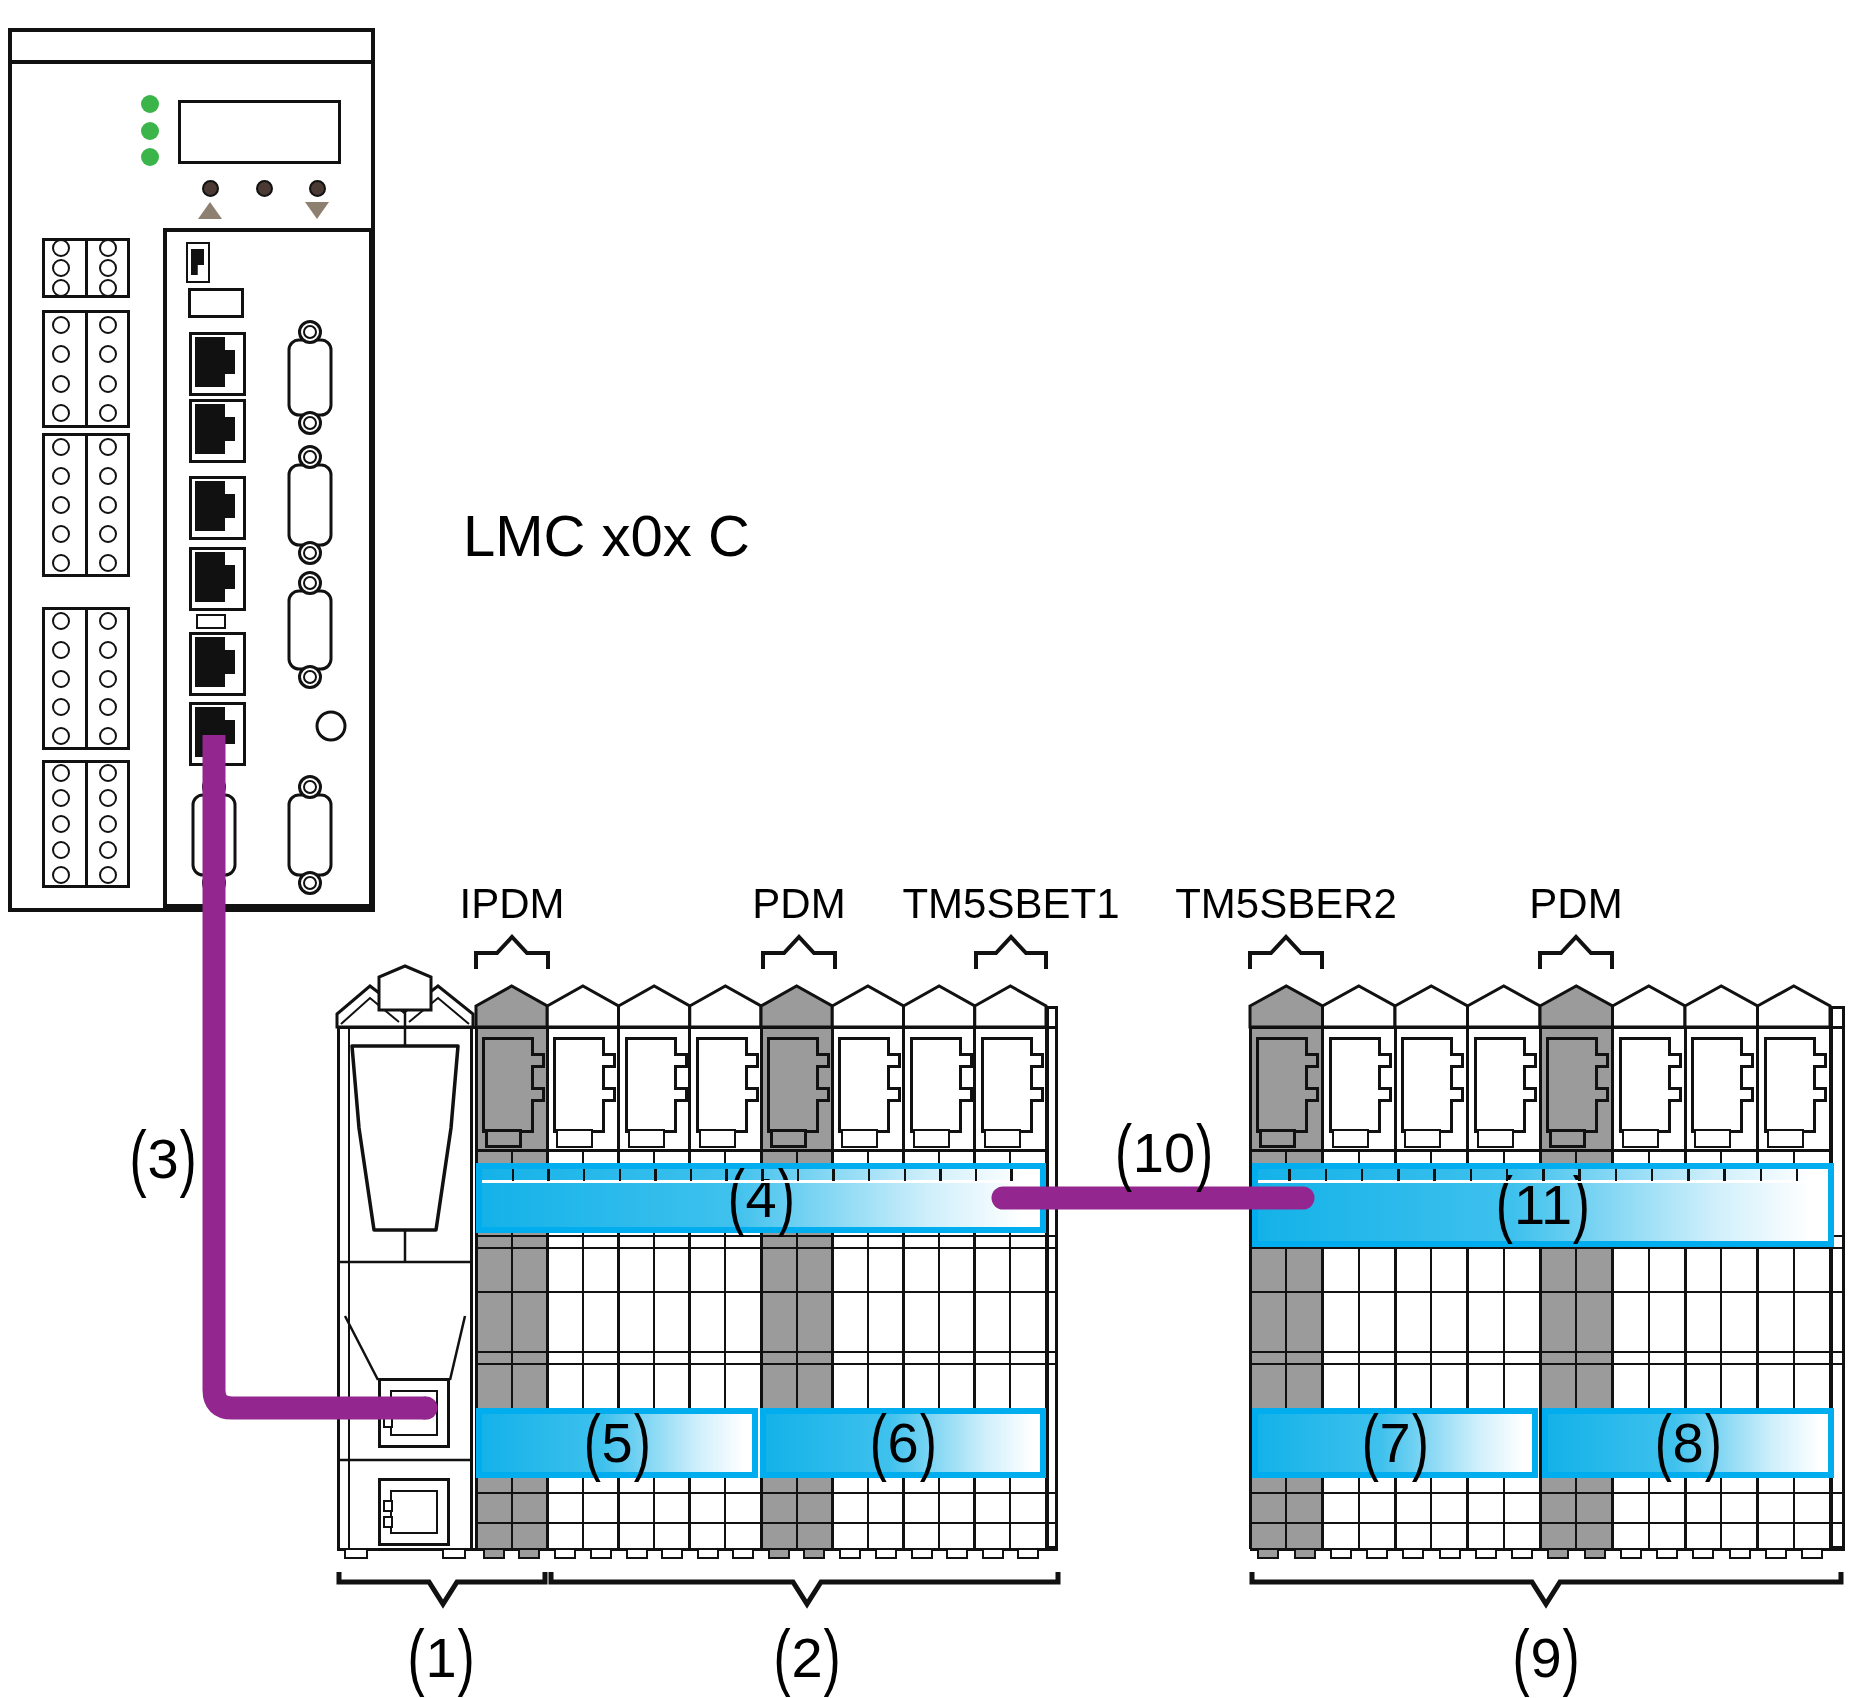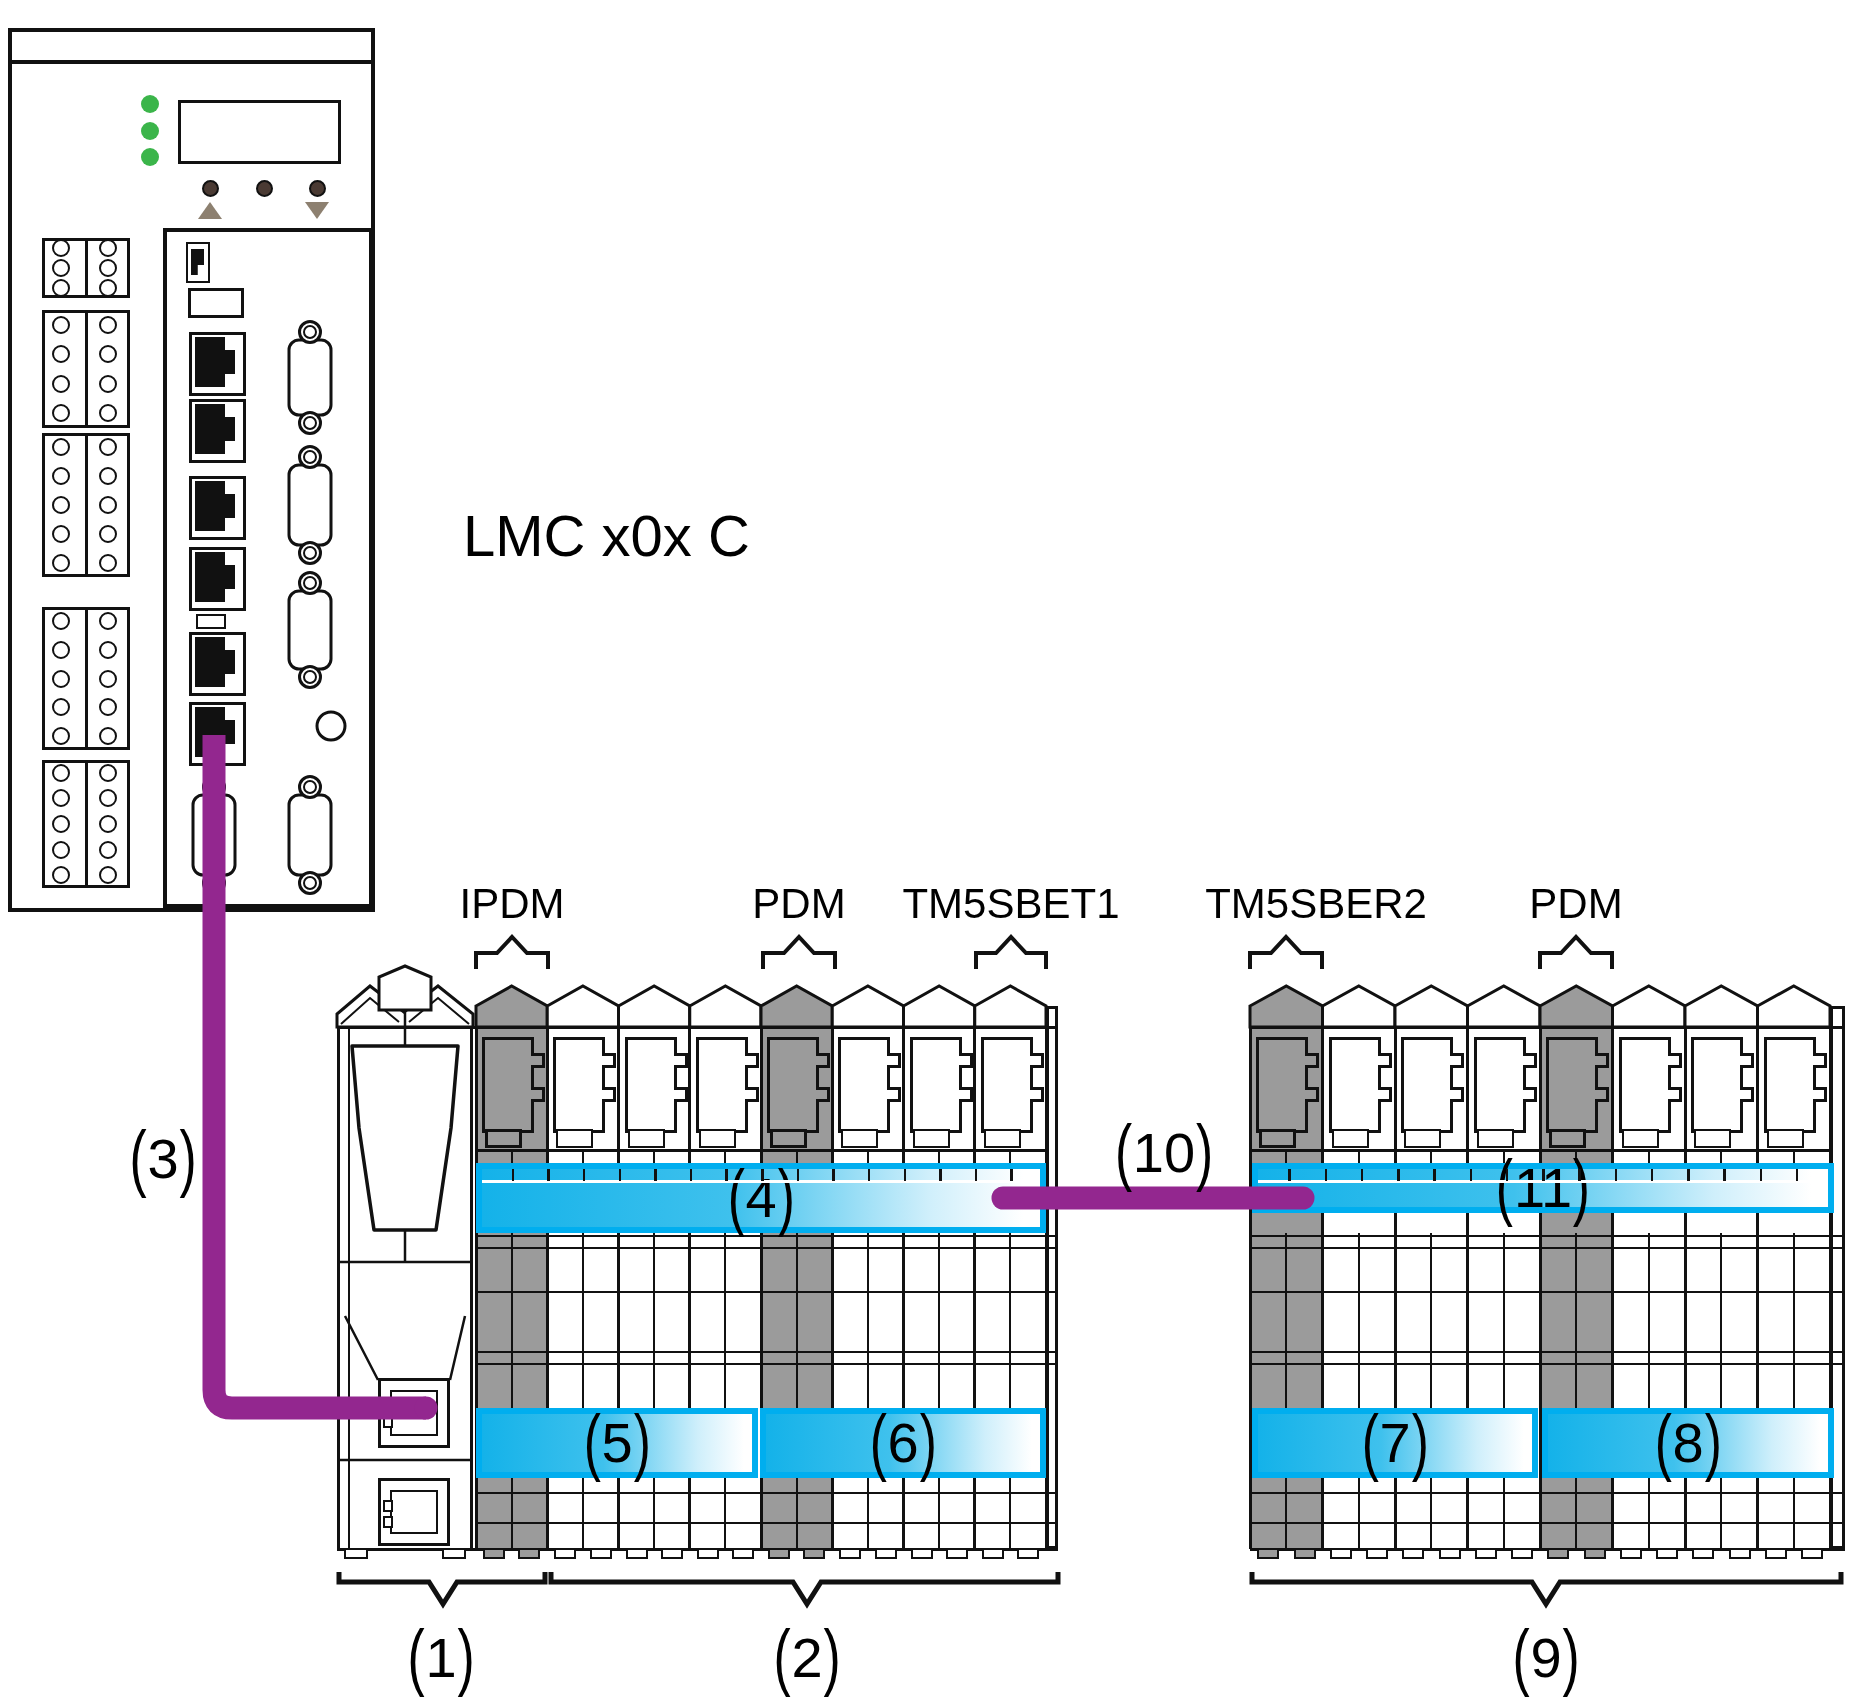--- a/index.html
+++ b/index.html
@@ -79,27 +79,27 @@
       <path d="M339 1572 L339 1582 L429 1582 L443 1604 L457 1582 L545 1582 L545 1572" fill="none" stroke="#111111" stroke-width="5"></path>
       <path d="M551 1572 L551 1582 L793 1582 L807 1604 L821 1582 L1058 1582 L1058 1572" fill="none" stroke="#111111" stroke-width="5"></path>
       <path d="M1252 1572 L1252 1582 L1532 1582 L1546 1604 L1560 1582 L1841 1582 L1841 1572" fill="none" stroke="#111111" stroke-width="5"></path>
     </svg>
 
   <div class="lmc" style="left:463px;top:507px">LMC x0x C</div>
 
   <div class="mod-label" style="left:512px;top:883px">IPDM</div>
   <div class="mod-label" style="left:799px;top:883px">PDM</div>
   <div class="mod-label" style="left:1011px;top:883px">TM5SBET1</div>
-  <div class="mod-label" style="left:1316px;top:883px">TM5SBER2</div>
+  <div class="mod-label" style="left:1286px;top:883px">TM5SBER2</div>
   <div class="mod-label" style="left:1576px;top:883px">PDM</div>
 
   <div class="bar" id="bar4" style="left: 476px; top: 1163px; width: 570px; height: 70px; border: 6px solid rgb(0, 174, 239); background: linear-gradient(90deg, rgb(20, 178, 233) 0%, rgb(63, 193, 237) 45%, rgb(207, 239, 251) 80%, rgb(255, 255, 255) 97%);">
       <span class="callout"><span class="pn">(</span>4<span class="pn">)</span></span>
     </div>
-  <div class="bar" id="bar11" style="left: 1252px; top: 1163px; width: 582px; height: 50px; border: 6px solid rgb(0, 174, 239); background: linear-gradient(90deg, rgb(20, 178, 233) 0%, rgb(63, 193, 237) 45%, rgb(207, 239, 251) 80%, rgb(255, 255, 255) 97%);">
+  <div class="bar" id="bar11" style="left: 1252px; top: 1163px; width: 582px; height: 84px; border: 6px solid rgb(0, 174, 239); background: linear-gradient(90deg, rgb(20, 178, 233) 0%, rgb(63, 193, 237) 45%, rgb(207, 239, 251) 80%, rgb(255, 255, 255) 97%);">
       <span class="callout"><span class="pn">(</span>11<span class="pn">)</span></span>
     </div>
   <div class="bar" id="bar5" style="left: 476px; top: 1408px; width: 282px; height: 70px; border: 6px solid rgb(0, 174, 239); background: linear-gradient(90deg, rgb(20, 178, 233) 0%, rgb(63, 193, 237) 45%, rgb(207, 239, 251) 80%, rgb(255, 255, 255) 97%);">
       <span class="callout"><span class="pn">(</span>5<span class="pn">)</span></span>
     </div>
   <div class="bar" id="bar6" style="left: 760px; top: 1408px; width: 286px; height: 70px; border: 6px solid rgb(0, 174, 239); background: linear-gradient(90deg, rgb(20, 178, 233) 0%, rgb(63, 193, 237) 45%, rgb(207, 239, 251) 80%, rgb(255, 255, 255) 97%);">
       <span class="callout"><span class="pn">(</span>6<span class="pn">)</span></span>
     </div>
   <div class="bar" id="bar7" style="left: 1252px; top: 1408px; width: 286px; height: 70px; border: 6px solid rgb(0, 174, 239); background: linear-gradient(90deg, rgb(20, 178, 233) 0%, rgb(63, 193, 237) 45%, rgb(207, 239, 251) 80%, rgb(255, 255, 255) 97%);">
       <span class="callout"><span class="pn">(</span>7<span class="pn">)</span></span>

